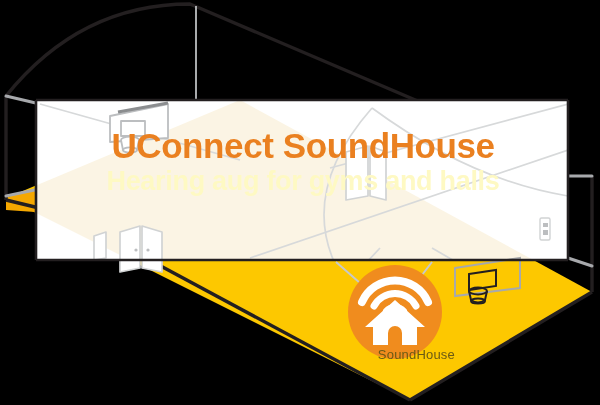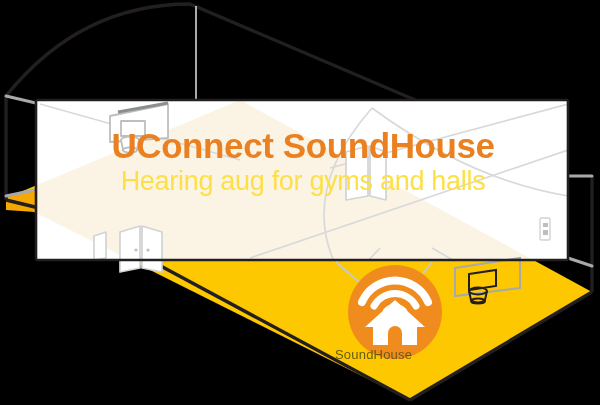--- a/index.html
+++ b/index.html
@@ -37,33 +37,33 @@
     font-size: 35px;
     font-weight: bold;
     color: #ea8020;
     letter-spacing: -0.4px;
     line-height: 1.0;
     white-space: nowrap;
   }
   .subtitle {
     font-family: "Liberation Sans", sans-serif;
     font-size: 27px;
-    font-weight: normal;
-    color: #fde047;
+    font-weight: bold;
+    color: #fef9c3;
     letter-spacing: -0.3px;
     line-height: 1.05;
     margin-top: 4px;
     white-space: nowrap;
   }
   .logo-caption {
     position: absolute;
     left: 335px;
     top: 347px;
     width: 120px;
-    text-align: left;
+    text-align: right;
     font-family: "Liberation Sans", sans-serif;
     font-size: 13px;
     font-weight: normal;
     color: #6b5a14;
     letter-spacing: 0.2px;
   }
 </style>
 </head>
 <body>
 

